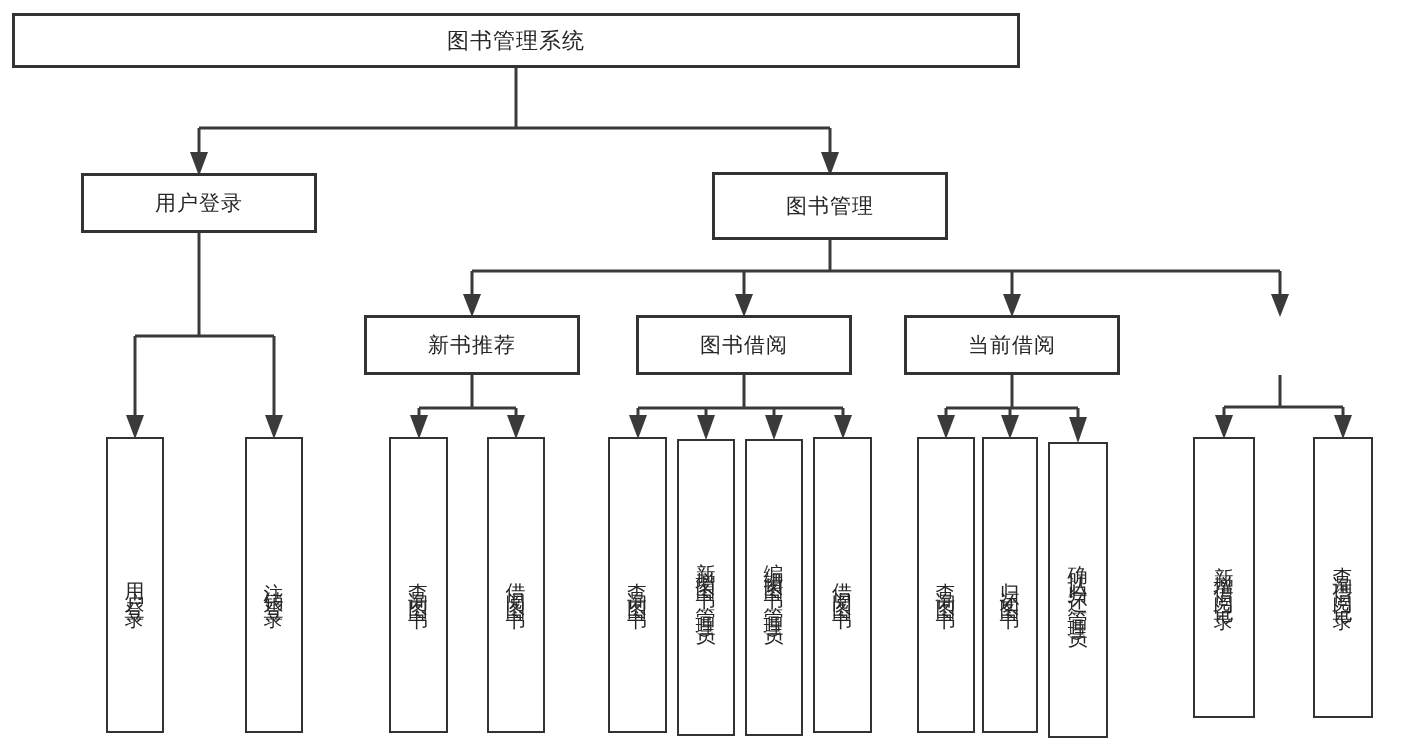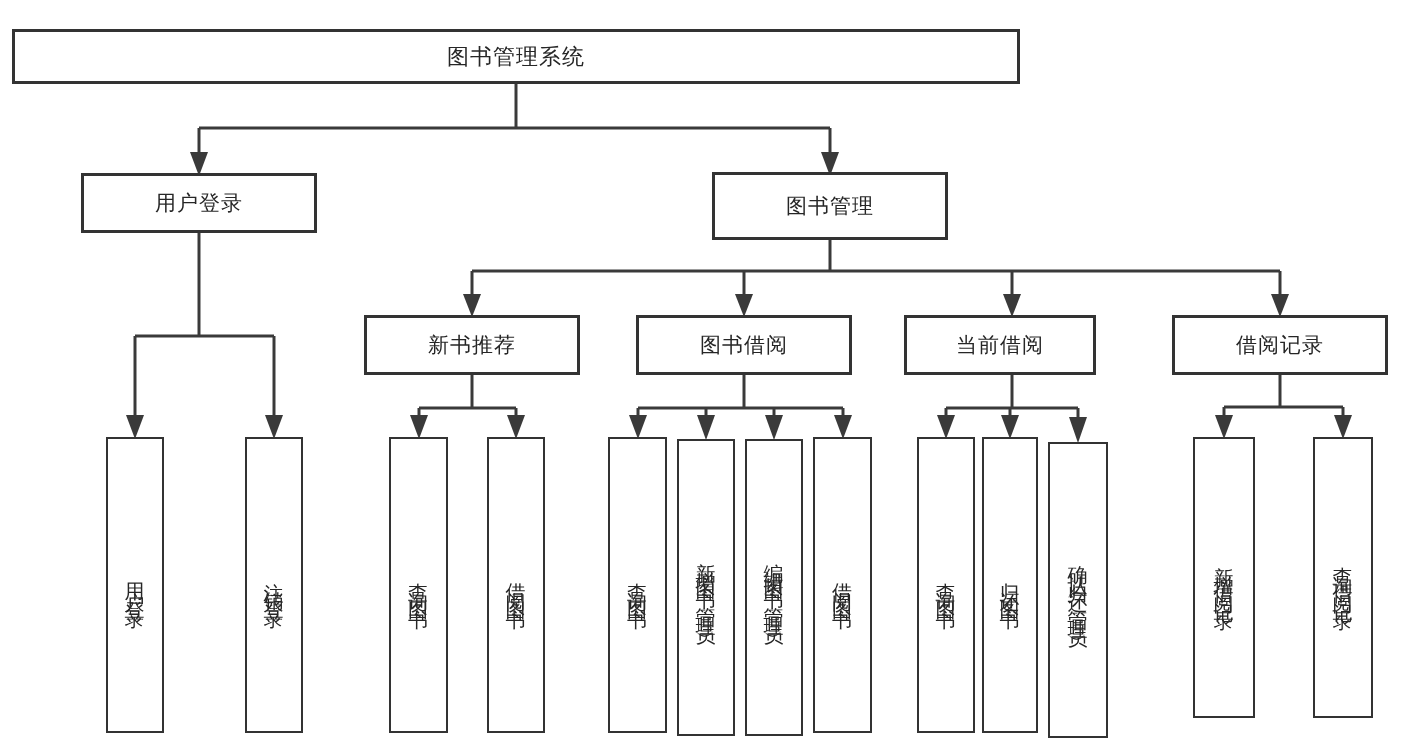--- a/index.html
+++ b/index.html
@@ -143,29 +143,28 @@
     <g>
       <path d="M1280 375 V407"></path>
       <path d="M1224 407 H1343"></path>
       <path d="M1224 407 V417"></path>
       <polygon points="1215,415 1233,415 1224,439"></polygon>
       <path d="M1343 407 V417"></path>
       <polygon points="1334,415 1352,415 1343,439"></polygon>
     </g>
   </svg>
 
-  <div class="node hnode root" style="left:12px;top:13px;width:1008px;height:55px;margin-top:16px;">图书管理系统</div>
+  <div class="node hnode root" style="left:12px;top:13px;width:1008px;height:55px;">图书管理系统</div>
 
   <div class="node hnode" style="left:81px;top:173px;width:236px;height:60px;">用户登录</div>
   <div class="node hnode" style="left:712px;top:172px;width:236px;height:68px;text-align:center;">图书管理</div>
 
   <div class="node hnode" style="left:636px;top:315px;width:216px;height:60px;">图书借阅</div>
   <div class="node hnode" style="left:364px;top:315px;width:216px;height:60px;">新书推荐</div>
-  <div class="node hnode" style="left:904px;top:315px;width:192px;height:60px;">当前借阅</div>
-  <div class="node hnode" style="left:1172px;top:315px;width:216px;height:60px;">借阅记录</div>
+  <div class="node hnode" style="left:904px;top:315px;width:216px;height:60px;">当前借阅</div>
 
   <div class="node leaf" style="left:106px;top:437px;width:58px;height:296px;">
     <span class="vtext">用户登录</span>
   </div>
   <div class="node leaf" style="left:245px;top:437px;width:58px;height:296px;">
     <span class="vtext">注销登录</span>
   </div>
 
   <div class="node leaf" style="left:389px;top:437px;width:59px;height:296px;">
     <span class="vtext">查询图书</span>

